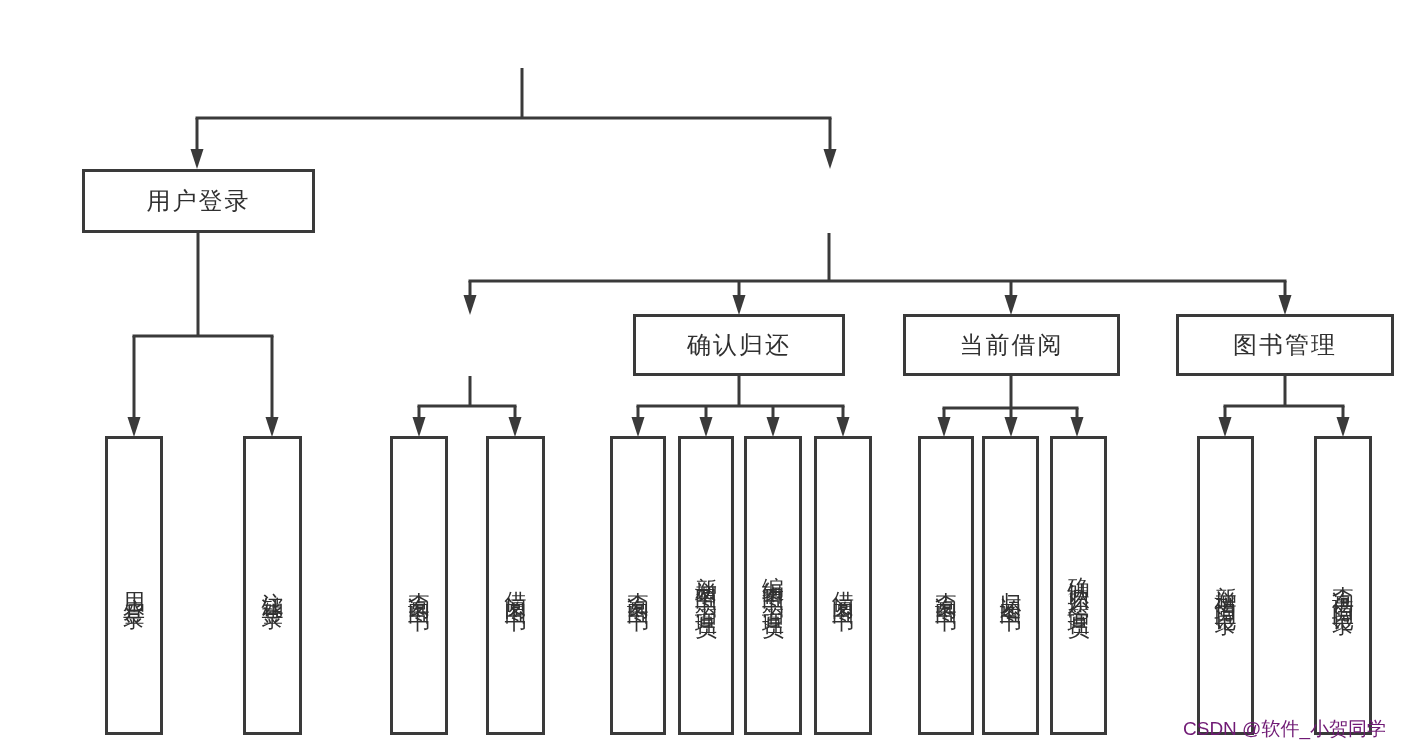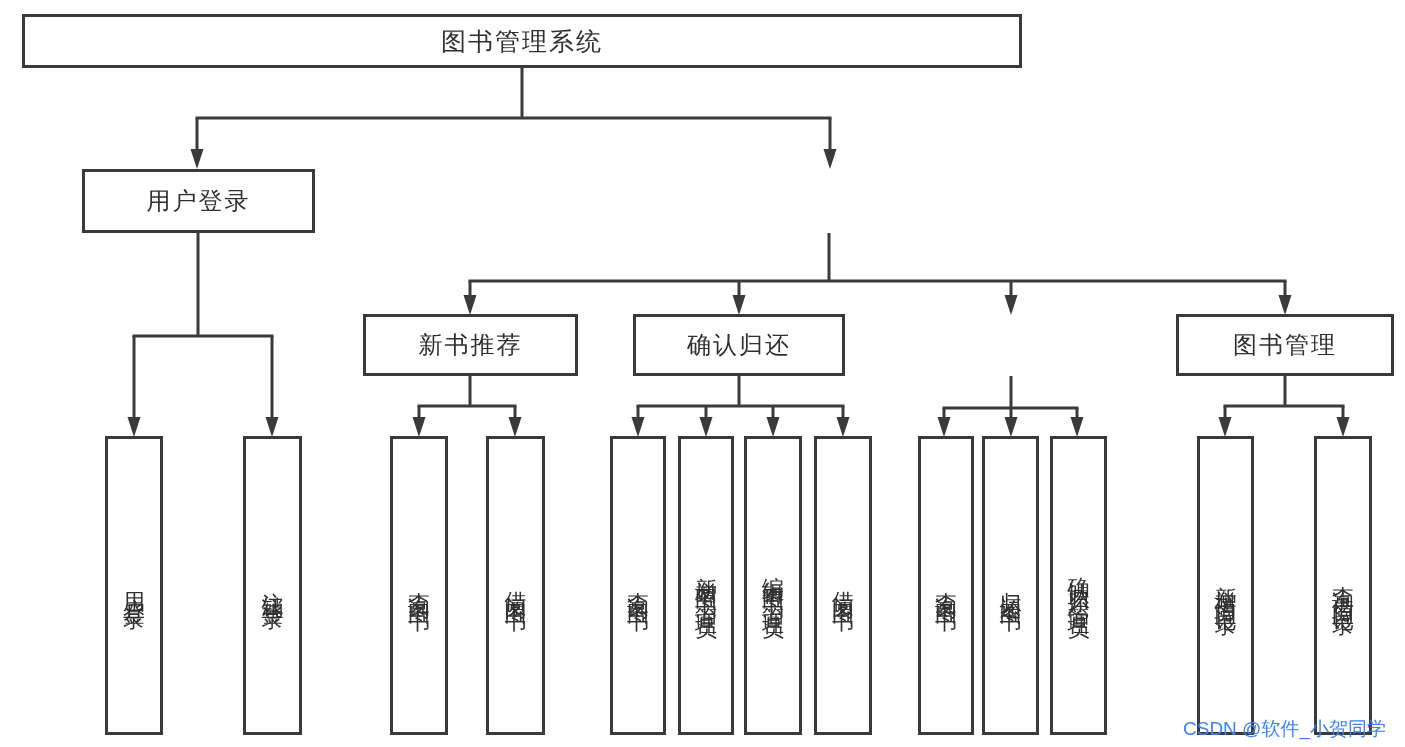--- a/index.html
+++ b/index.html
@@ -15,21 +15,21 @@
   }
   .hnode { font-size:24px; letter-spacing:2px; }
   .root  { left:22px; top:14px; width:1000px; height:54px; font-size:25px; }
   .leaf  { top:436px; height:299px; }
   .vtext {
     writing-mode:vertical-rl; text-orientation:mixed;
     font-size:22px; letter-spacing:6px; line-height:1; white-space:nowrap;
   }
   .watermark {
     position:absolute; left:1183px; top:716px; width:210px;
-    font-size:19px; color:#3b82f6; white-space:nowrap;
+    font-size:19px; color:#701a75; white-space:nowrap;
   }
 </style>
 </head>
 <body>
 
 <div class="canvas">
 
   <svg class="connectors" viewBox="0 0 1405 747" xmlns="http://www.w3.org/2000/svg">
       <line x1="522" y1="68" x2="522" y2="118" stroke="#3a3a3a" stroke-width="3"></line>
       <line x1="195.5" y1="118" x2="831.5" y2="118" stroke="#3a3a3a" stroke-width="3"></line>
@@ -78,33 +78,30 @@
       <line x1="1077" y1="408" x2="1077" y2="423" stroke="#3a3a3a" stroke-width="3"></line>
       <polygon points="1077,437 1070.5,417 1083.5,417" fill="#3a3a3a"></polygon>
       <line x1="1285" y1="376" x2="1285" y2="406" stroke="#3a3a3a" stroke-width="3"></line>
       <line x1="1223.5" y1="406" x2="1344.5" y2="406" stroke="#3a3a3a" stroke-width="3"></line>
       <line x1="1225" y1="406" x2="1225" y2="423" stroke="#3a3a3a" stroke-width="3"></line>
       <polygon points="1225,437 1218.5,417 1231.5,417" fill="#3a3a3a"></polygon>
       <line x1="1343" y1="406" x2="1343" y2="423" stroke="#3a3a3a" stroke-width="3"></line>
       <polygon points="1343,437 1336.5,417 1349.5,417" fill="#3a3a3a"></polygon>
     </svg>
 
-  <div class="node root hnode">
-    <span>图书管理系统</span>
-  </div>
 
   <div class="node hnode" style="left:82px;top:169px;width:233px;height:64px">
     <span>用户登录</span>
   </div>
 
-  <div class="node hnode" style="left:363px;top:314px;width:215px;height:62px">
-    <span>新书推荐</span>
-  </div>
   <div class="node hnode" style="left:633px;top:314px;width:212px;height:62px">
     <span>确认归还</span>
+  </div>
+  <div class="node hnode" style="left:903px;top:314px;width:217px;height:62px">
+    <span>当前借阅</span>
   </div>
   <div class="node hnode" style="left:1176px;top:314px;width:218px;height:62px">
     <span>图书管理</span>
   </div>
 
   <div class="node leaf" style="left:105px;width:58px">
     <span class="vtext">用户登录</span>
   </div>
   <div class="node leaf" style="left:243px;width:59px">
     <span class="vtext">注销登录</span>

